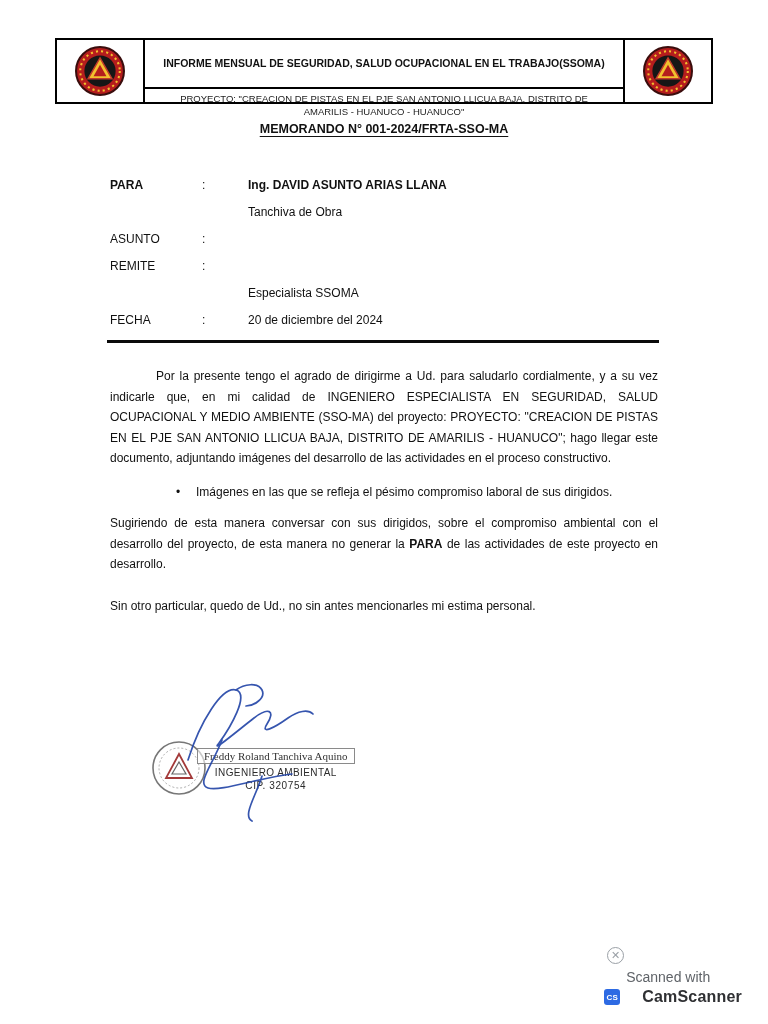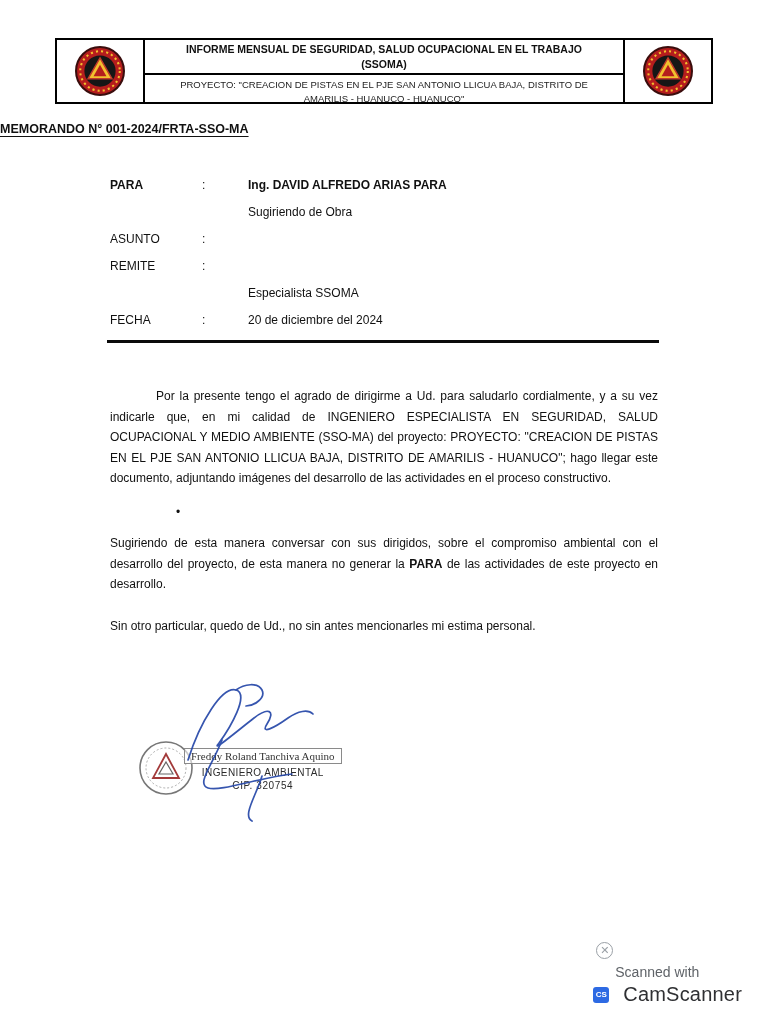--- a/index.html
+++ b/index.html
@@ -13,59 +13,59 @@
   
   .header-table {
     position:absolute; left:55px; top:38px; width:658px; height:66px;
     border:2px solid #000; display:flex; background:#fff;
   }
   .logo-cell { width:88px; display:flex; align-items:center; justify-content:center; }
   .logo-cell.left  { border-right:2px solid #000; }
   .logo-cell.right { border-left:2px solid #000; }
   .center-cell { flex:1; display:flex; flex-direction:column; }
   .title-row {
-    flex:1.2; display:flex; flex-direction:column; align-items:center; justify-content:center;
+    flex:1.2; display:flex; flex-direction:row; align-items:center; justify-content:center;
     text-align:center; font-weight:bold; font-size:10.5px; line-height:1.4;
-    border-bottom:2px solid #000; padding:2px 10px;
+    border-bottom:2px solid #000; padding:16px 10px;
   }
   .project-row {
     flex:1; display:flex; align-items:center; justify-content:center;
     text-align:center; font-size:9.5px; line-height:1.45; padding:3px 26px; color:#222;
   }
 
   
   .memo-title {
-    position:absolute; top:122px; left:0; width:100%; 
+    position:absolute; top:122px; left:0; width:100%; text-align:center;
     font-size:12.5px; font-weight:bold; text-decoration:underline; text-underline-offset:3px;
   }
 
   
   .fields { position:absolute; left:110px; top:176px; width:548px; font-size:12px; }
   .field-row { display:flex; line-height:18px; margin-bottom:9px; }
   .f-label { width:92px; }
   .f-colon { width:46px; }
   .f-value { flex:1; }
   .bold { font-weight:bold; }
   .field-row.gap { margin-top:4px; }
 
   .divider { position:absolute; left:107px; top:340px; width:552px; height:3px; background:#0a0a0a; }
 
   
   .body-text { position:absolute; left:110px; top:366px; width:548px; font-size:12px; line-height:20.5px; text-align:justify; }
-  .p1 { text-indent:46px; margin-bottom:13px;margin-top:20px; }
+  .p1 { text-indent:46px; margin-bottom:13px; }
   .bullet-row { display:flex; padding-left:66px; margin-bottom:11px; text-align:left; }
   .bullet-dot { width:20px; }
   .p2 { margin-bottom:21px; }
   .p3 { margin-bottom:8px; }
   .closing { margin-top:28px; text-align:left; }
 
   
   .sig-block { position:absolute; left:138px; top:686px; width:240px; height:150px; }
   .sig-svg { position:absolute; left:28px; top:-6px; z-index:2; }
-  .stamp { position:absolute; left:0; top:54px; display:flex; align-items:center; z-index:1; }
+  .stamp { position:absolute; left:13px; top:54px; display:flex; align-items:center; z-index:1; }
   .seal { width:56px; height:56px; margin-right:-10px; flex:0 0 auto; }
   .stamp-text { text-align:center; color:#2b2b2b; }
   .stamp-name {
     display:inline-block; font-family:"Liberation Serif", serif; font-size:11px;
     border:1px solid #8a8a8a; padding:1px 6px; color:#333; background:rgba(255,255,255,.6);
   }
   .stamp-title { margin-top:3px; font-size:10px; letter-spacing:.4px; }
   .stamp-cip { margin-top:2px; font-size:10px; letter-spacing:.6px; }
 
   
@@ -73,23 +73,23 @@
   .close-circle {
     width:17px; height:17px; border:1.5px solid #9aa0a6; border-radius:50%;
     color:#9aa0a6; font-size:11px; line-height:14px; text-align:center; cursor:pointer;
     margin-left:3px; background:#fff;
   }
   .scanned-with { margin:5px 0 3px 22px; font-size:14px; color:#5f6368; }
   .brand-row { display:flex; align-items:center; cursor:pointer; }
   .cs-box {
     width:16px; height:16px; border-radius:3px; background:#2d6ae3; color:#fff;
     font-size:8px; font-weight:bold; display:flex; align-items:center; justify-content:center;
-    margin-right:14px;
-  }
-  .brand-name { font-size:20px; font-weight:normal; color:#2f3033; letter-spacing:.2px; }
+    margin-right:22px;
+  }
+  .brand-name { font-size:16px; font-weight:bold; color:#2f3033; letter-spacing:.2px; }
 </style>
 </head>
 <body>
 
 <div class="page">
 
   <div class="header-table">
     <div class="logo-cell left">
       <svg class="logo" width="50" height="50" viewBox="0 0 48 48">
         <circle cx="24" cy="24" r="23" fill="#b51d1d" stroke="#3a0d0d" stroke-width="2"></circle>
@@ -116,26 +116,26 @@
       </svg>
     </div>
   </div>
 
   <div class="memo-title">MEMORANDO N° 001-2024/FRTA-SSO-MA</div>
 
   <div class="fields">
     <div class="field-row">
       <span class="f-label bold">PARA</span>
       <span class="f-colon">:</span>
-      <span class="f-value bold">Ing. DAVID ALFREDO ARIAS PARA</span>
+      <span class="f-value bold">Ing. DAVID ASUNTO ARIAS LLANA</span>
     </div>
     <div class="field-row">
       <span class="f-label"></span>
       <span class="f-colon"></span>
-      <span class="f-value">Sugiriendo de Obra</span>
+      <span class="f-value">Tanchiva de Obra</span>
     </div>
     <div class="field-row">
       <span class="f-label">ASUNTO</span>
       <span class="f-colon">:</span>
     </div>
     <div class="field-row">
       <span class="f-label">REMITE</span>
       <span class="f-colon">:</span>
     </div>
     <div class="field-row">
@@ -149,20 +149,21 @@
       <span class="f-value">20 de diciembre del 2024</span>
     </div>
   </div>
 
   <div class="divider"></div>
 
   <div class="body-text">
     <p class="p1">Por la presente tengo el agrado de dirigirme a Ud. para saludarlo cordialmente, y a su vez indicarle que, en mi calidad de INGENIERO ESPECIALISTA EN SEGURIDAD, SALUD OCUPACIONAL Y MEDIO AMBIENTE (SSO-MA) del proyecto: PROYECTO: "CREACION DE PISTAS EN EL PJE SAN ANTONIO LLICUA BAJA, DISTRITO DE AMARILIS - HUANUCO"; hago llegar este documento, adjuntando imágenes del desarrollo de las actividades en el proceso constructivo.</p>
     <div class="bullet-row">
       <span class="bullet-dot">•</span>
+      <span>Imágenes en las que se refleja el pésimo compromiso laboral de sus dirigidos.</span>
     </div>
     <p class="p2"><span>Sugiriendo de esta manera conversar con sus dirigidos, sobre el compromiso ambiental con el desarrollo del proyecto, de esta manera no generar la </span><strong>PARA</strong><span> de las actividades de este proyecto en desarrollo.</span></p>
     <p class="p3">Sin otro particular, quedo de Ud., no sin antes mencionarles mi estima personal.</p>
   </div>
 
   <div class="sig-block">
     <svg class="sig-svg" width="190" height="150" viewBox="0 0 190 150">
       <g fill="none" stroke="#2547a8" stroke-width="1.7" stroke-linecap="round" opacity="0.92">
         <path d="M22 80 C 34 42, 56 6, 70 10 C 84 14, 64 48, 53 63 C 44 74, 70 52, 88 38 C 102 27, 110 30, 101 44 C 94 55, 108 48, 122 38 C 132 31, 142 29, 147 34"></path>
         <path d="M70 10 C 78 4, 92 2, 96 10 C 100 18, 88 26, 80 26"></path>

